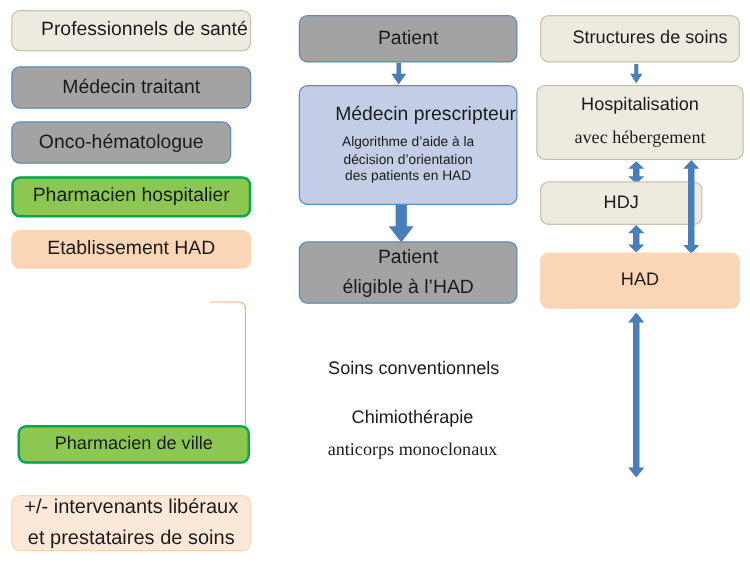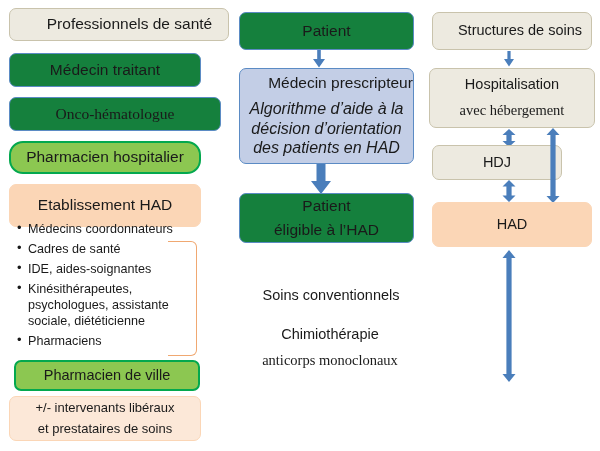--- a/index.html
+++ b/index.html
@@ -13,33 +13,33 @@
   
   .box{
     position:absolute;box-sizing:border-box;
     display:flex;flex-direction:column;align-items:center;justify-content:center;
     text-align:center;border-radius:7px;line-height:1.22;
   }
   .box .t{display:block;width:100%;}
 
   
   .beige   {background:#EDEAE0;border:1.2px solid #C9C3AC;}
-  .blue    {background:#15803d;border:1.4px solid #5B8BC4;}
+  .blue    {background:#a3a3a3;border:1.4px solid #5B8BC4;}
   .blue2   {background:#C3CEE6;border:1.6px solid #5B8BC4;}
   .green   {background:#8CC751;border:2px solid #03A84E;}
   .orange  {background:#FBD6B6;border:1.3px solid #FBD6B6;}
   .peachsoft{background:#FCE8D8;border:1.3px solid #FBD6B6;}
   .whiteorange{background:#FFFFFF;border:1.4px solid #F4A濾;}
   .whiteorange{border-color:#F0A871;}
 
   
   .fs16{font-size:15.5px;}
   .fs15{font-size:14.5px;}
-  .fs14{font-size:13px;}
-  .fs13{font-size:16px;font-style:italic;}
+  .fs14{font-size:16px;}
+  .fs13{font-size:11px;}
   .gap2 .t+.t{margin-top:5px;}
   .gap3 .t+.t{margin-top:8px;font-family:Liberation Serif, serif;}
 
   
   .bullets{
     position:absolute;box-sizing:border-box;
     font-size:12.6px;line-height:1.30;
   }
   .bullets ul{margin:0;padding:0 0 0 14px;list-style:none;}
   .bullets li{position:relative;margin:0 0 3.5px 0;}
@@ -54,53 +54,44 @@
 
   
   .arrow{position:absolute;}
   .arrow svg{display:block;}
 </style>
 </head>
 <body>
 
 <div class="canvas">
 
-  <div class="box beige fs16" style="left:9px;top:8px;width:220px;height:33px;padding-left:21px;">
+  <div class="box beige fs16" style="left:9px;top:8px;width:192px;height:33px;padding-left:21px;">
     <span class="t">Professionnels de santé</span>
   </div>
 
   <div class="box blue fs16" style="left:9px;top:53px;width:192px;height:34px;">
     <span class="t">Médecin traitant</span>
   </div>
 
-  <div class="box blue fs16" style="left:9px;top:97px;width:212px;height:34px;font-family:Liberation Serif, serif;">
+  <div class="box blue fs16" style="left:9px;top:97px;width:176px;height:34px;">
     <span class="t">Onco-hématologue</span>
   </div>
 
-  <div class="box green fs16" style="left:9px;top:141px;width:192px;height:33px;border-radius:14px;">
+  <div class="box green fs16" style="left:9px;top:141px;width:192px;height:33px;">
     <span class="t">Pharmacien hospitalier</span>
   </div>
 
-  <div class="box orange fs16" style="left:9px;top:184px;width:192px;height:43px;">
+  <div class="box orange fs16" style="left:9px;top:184px;width:192px;height:31px;">
     <span class="t">Etablissement HAD</span>
   </div>
 
-  <div class="bullets" style="left:14px;top:221px;width:190px;">
-    <ul>
-      <li>Médecins coordonnateurs</li>
-      <li>Cadres de santé</li>
-      <li>IDE, aides-soignantes</li>
-      <li>Kinésithérapeutes, psychologues, assistante sociale, diététicienne</li>
-      <li>Pharmaciens</li>
-    </ul>
-  </div>
 
   <div class="bracket" style="left:168px;top:241px;width:28px;height:113px;"></div>
 
-  <div class="box green fs15" style="left:14px;top:360px;width:186px;height:31px;">
+  <div class="box green fs15" style="left:14px;top:340px;width:186px;height:31px;">
     <span class="t">Pharmacien de ville</span>
   </div>
 
   <div class="box peachsoft fs14 gap2" style="left:9px;top:396px;width:192px;height:45px;">
     <span class="t">+/- intervenants libéraux</span>
     <span class="t">et prestataires de soins</span>
   </div>
 
   <div class="box blue fs16" style="left:239px;top:12px;width:175px;height:38px;">
     <span class="t">Patient</span>

